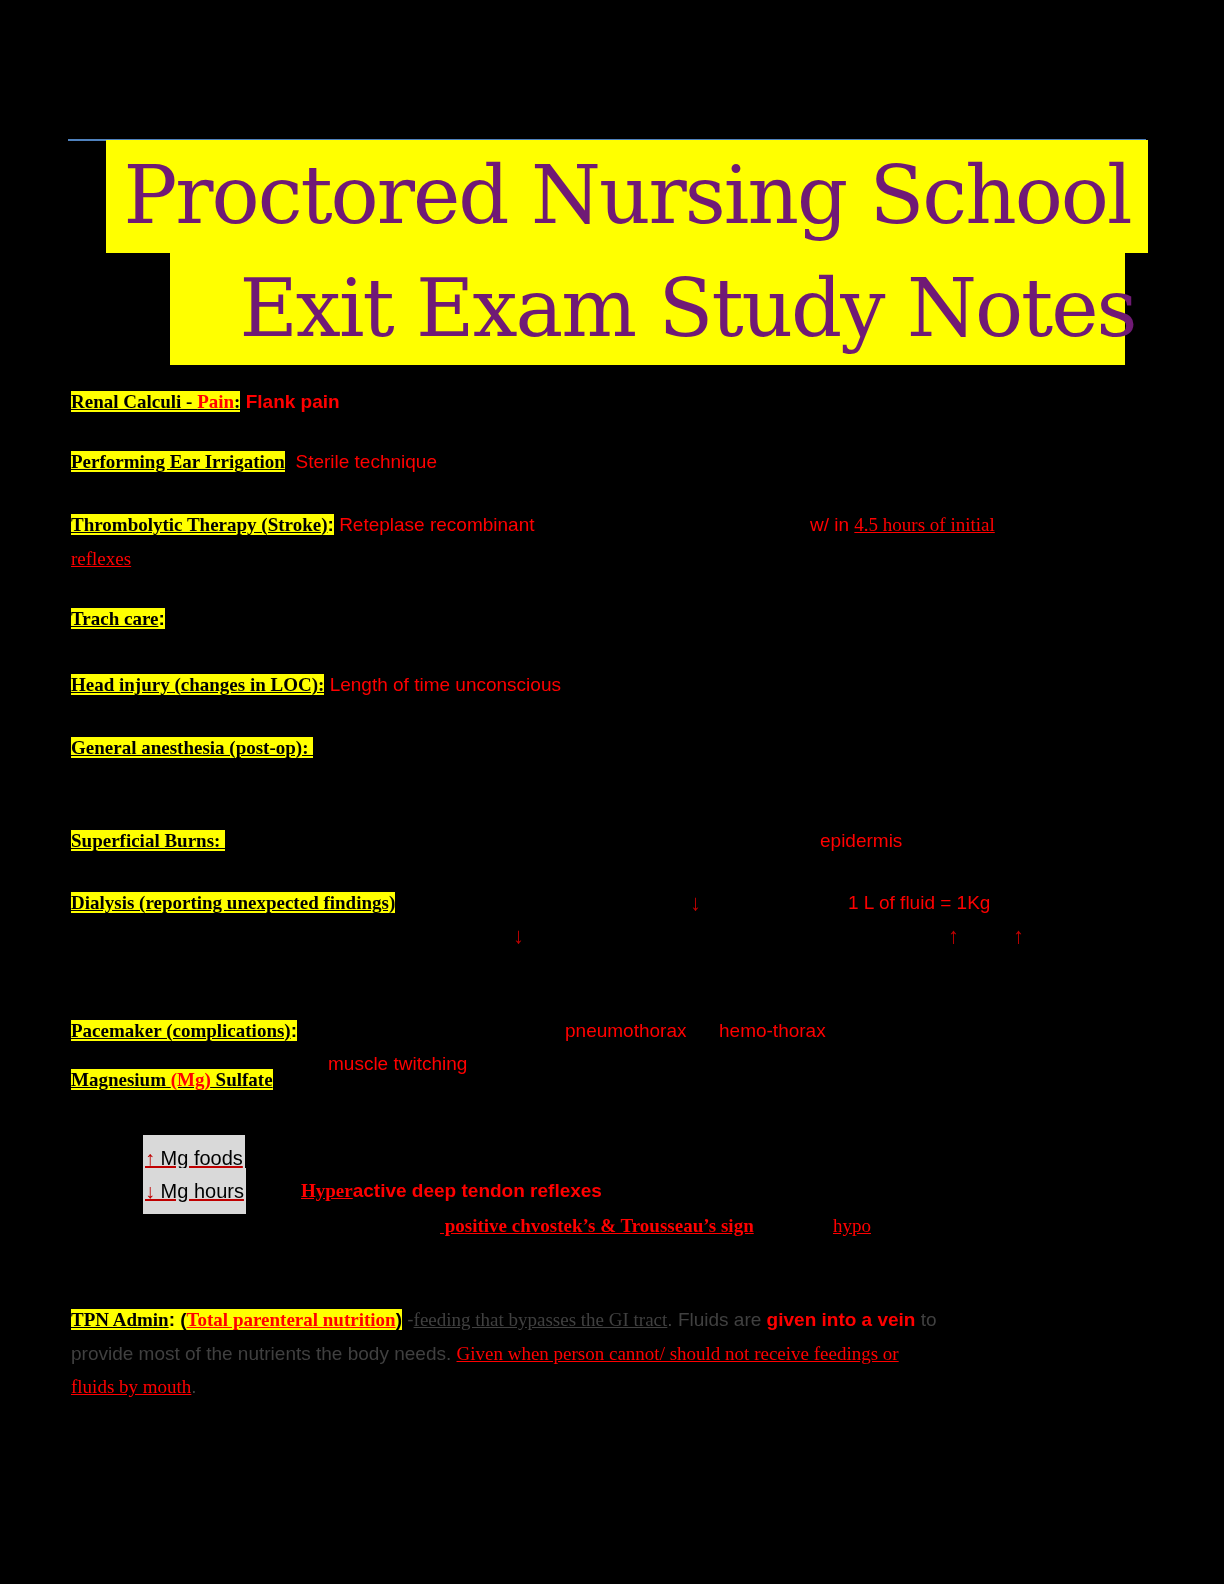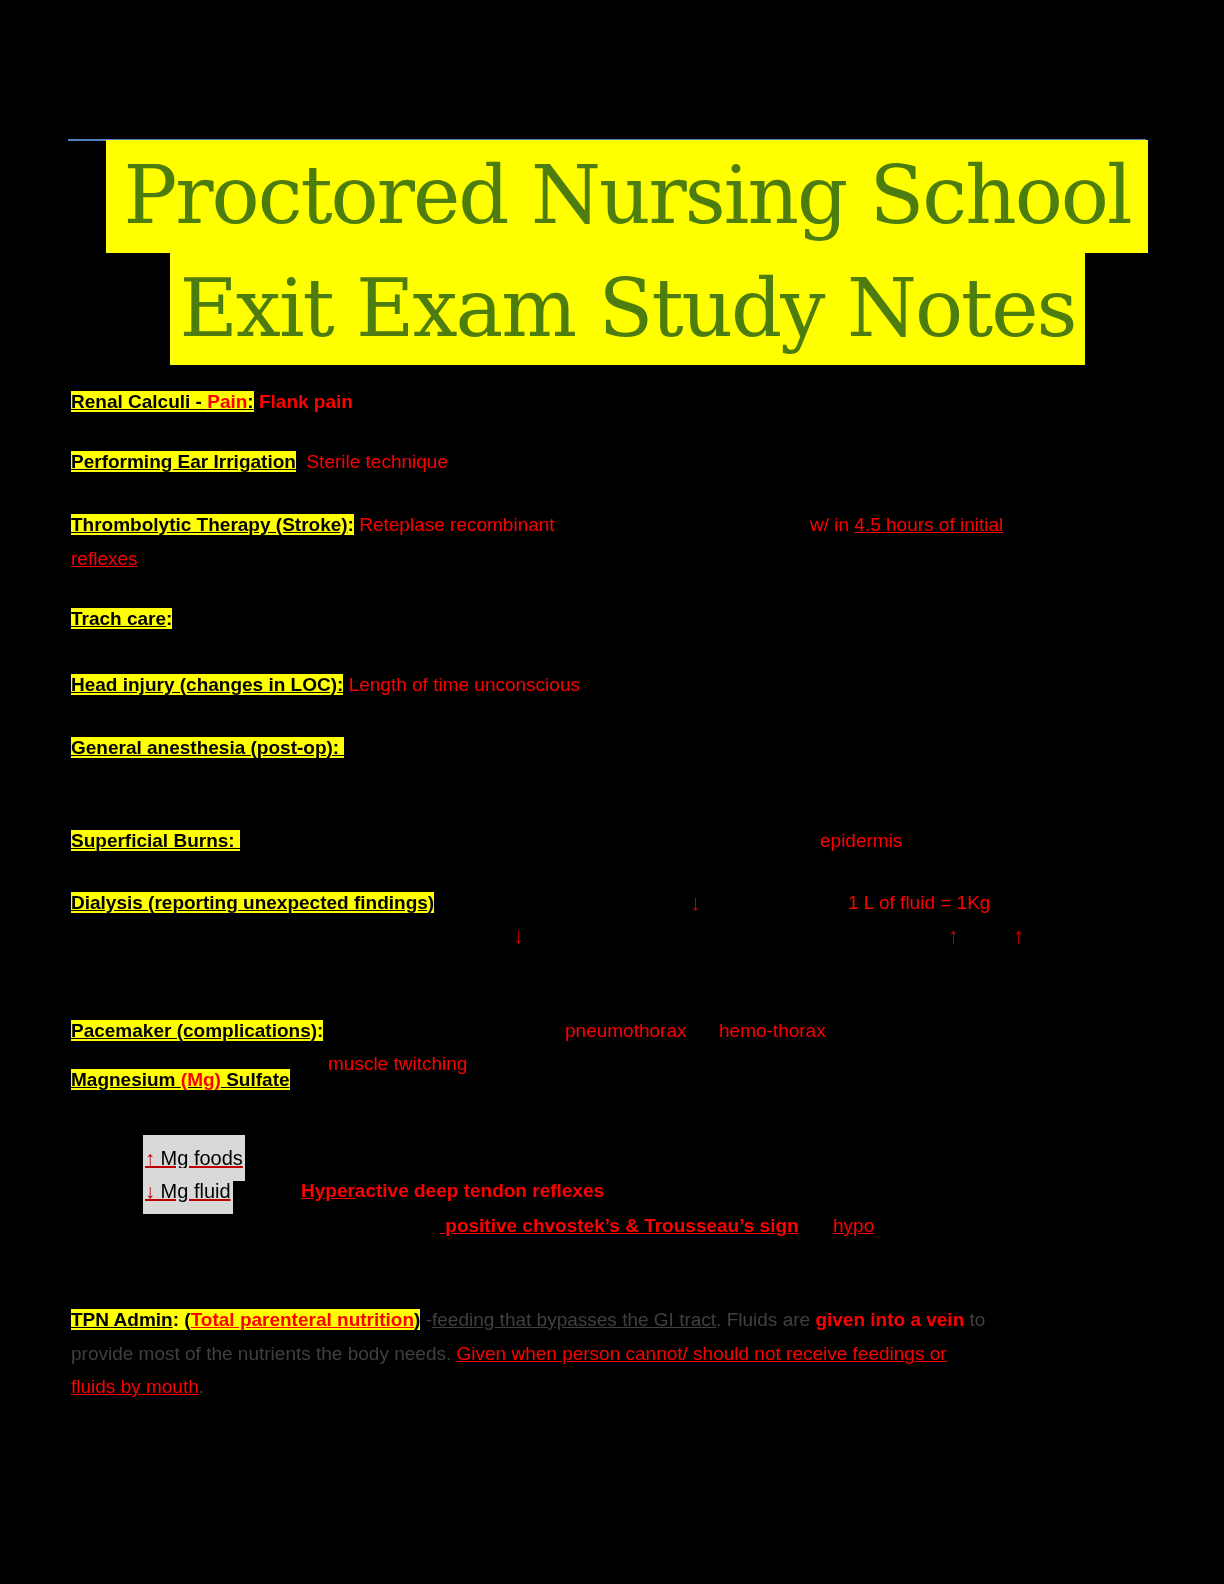--- a/index.html
+++ b/index.html
@@ -5,30 +5,30 @@
     html, body { margin: 0; padding: 0; background: #000000; }
     body {
       width: 1224px; height: 1584px; position: relative; overflow: hidden;
       font-family: "Liberation Sans", sans-serif;
     }
     .rule {
       position: absolute; left: 68px; top: 139px; width: 1078px; height: 2px;
       background: #4F81BD;
     }
     .t1 { position: absolute; left: 106px; top: 140px; width: 1042px; height: 113px; background: #FFFF00; }
-    .t2 { position: absolute; left: 170px; top: 253px; width: 915px; height: 112px; background: #FFFF00; }
+    .t2 { position: absolute; left: 170px; top: 253px; width: 915px; height: 112px; background: #FFFF00; padding-left: 40px; }
     .ttext {
       position: absolute; width: 100%; text-align: center;
-      font-family: "DejaVu Serif", serif; color: #4d7c0f;
+      font-family: "DejaVu Serif", serif; color: #701a75;
       font-size: 80px; line-height: 112px; letter-spacing: -2px; white-space: nowrap;
     }
 
     .row { position: absolute; left: 71px; font-size: 19px; line-height: 24px; white-space: nowrap; }
     .hl { background: #FFFF00; color: #000; font-weight: bold; }
-    .u { text-decoration: underline; }
+    .u { text-decoration: underline; font-family: Liberation Serif, serif; }
     .red { color: #FF0000; }
     .dred { color: #C00000; }
     .b { font-weight: bold; }
     .gray { color: #404040; }
     .abs { position: absolute; font-size: 19px; line-height: 24px; white-space: nowrap; }
     .arrow { position: absolute; color: #C00000; font-size: 22px; line-height: 24px; font-weight: bold; }
     .graybox {
       background: #D9D9D9; color: #000; font-size: 20px;
       text-decoration: underline; text-decoration-color: #C00000;
       padding: 12px 2px;
@@ -99,21 +99,21 @@
 <div class="abs red" style="left:719px; top:1019px;">hemo-thorax</div>
 <div class="abs red" style="left:328px; top:1052px;">muscle twitching</div>
 
 <div class="row" style="top:1068px;">
   <span class="hl u"><span>Magnesium </span><span class="red">(Mg)</span><span> Sulfate</span></span>
 </div>
 <div class="abs" style="left:143px; top:1146px;">
   <span class="graybox"><span class="dred b">↑</span><span> Mg foods</span></span>
 </div>
 <div class="abs" style="left:143px; top:1179px;">
-  <span class="graybox"><span class="dred b">↓</span><span> Mg fluid</span></span>
+  <span class="graybox"><span class="dred b">↓</span><span> Mg hours</span></span>
 </div>
 <div class="abs red b" style="left:301px; top:1179px;">
   <span class="u">Hyper</span><span>active deep tendon reflexes</span>
 </div>
 <div class="abs red b u" style="left:440px; top:1214px; white-space:pre;"> positive chvostek’s &amp; Trousseau’s sign</div>
 <div class="abs red u" style="left:833px; top:1214px;">hypo</div>
 
 <div class="row" style="top:1308px;">
   <span class="hl"><span class="u">TPN Admin</span><span>: (</span><span class="red u">Total parenteral nutrition</span><span>)</span></span><span class="gray" style="white-space:pre"> -</span><span class="gray u">feeding that bypasses the GI tract</span><span class="gray" style="white-space:pre">. Fluids are </span><span class="red b">given into a vein</span><span class="gray" style="white-space:pre"> to</span>
 </div>

